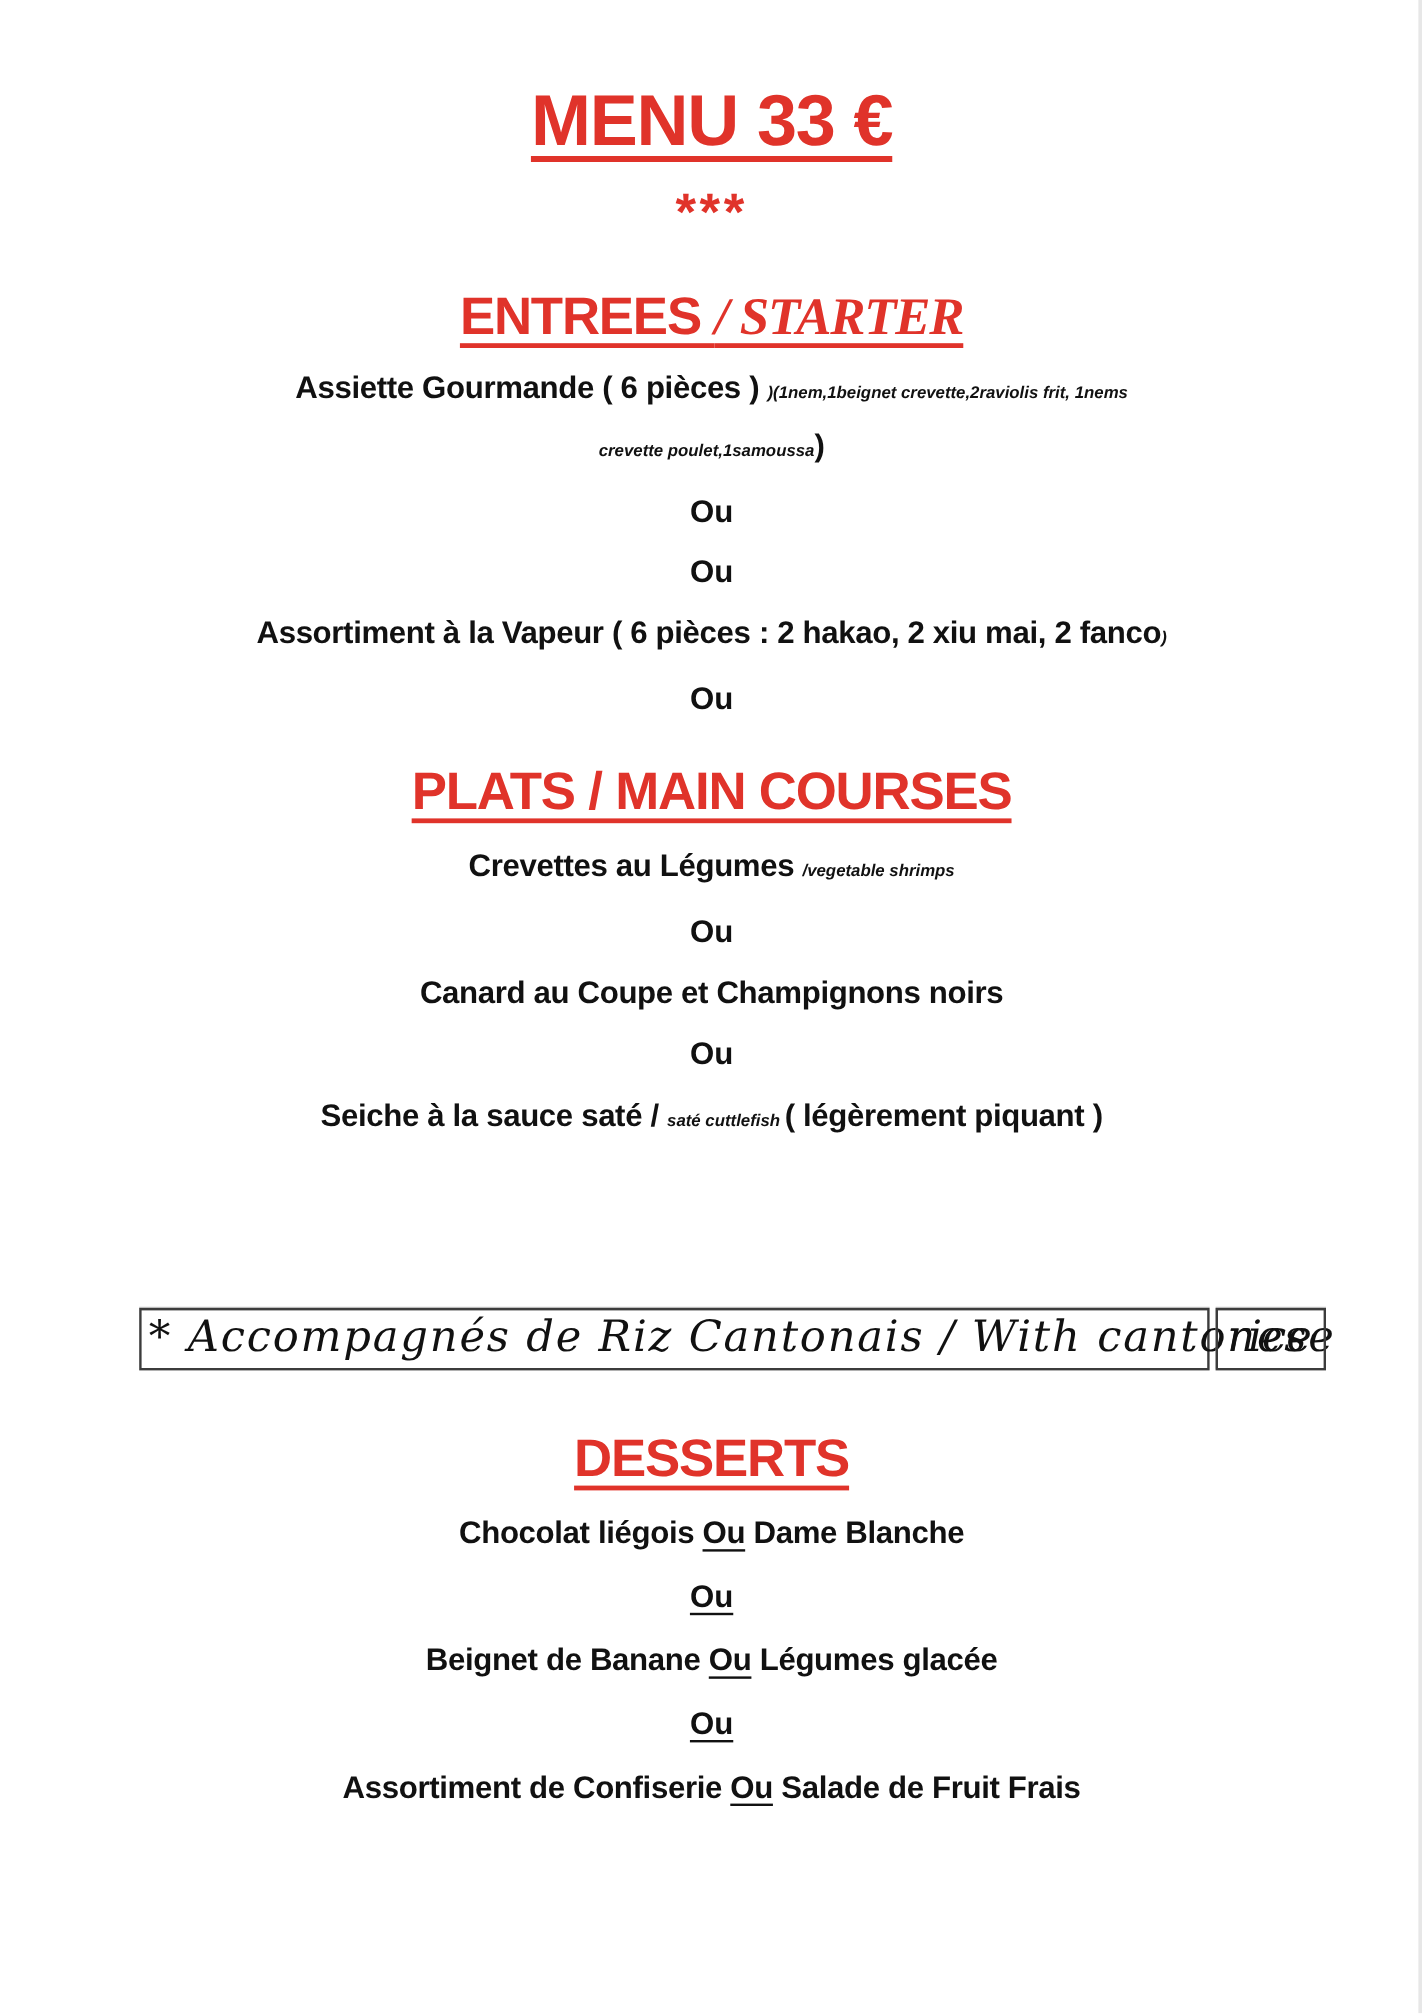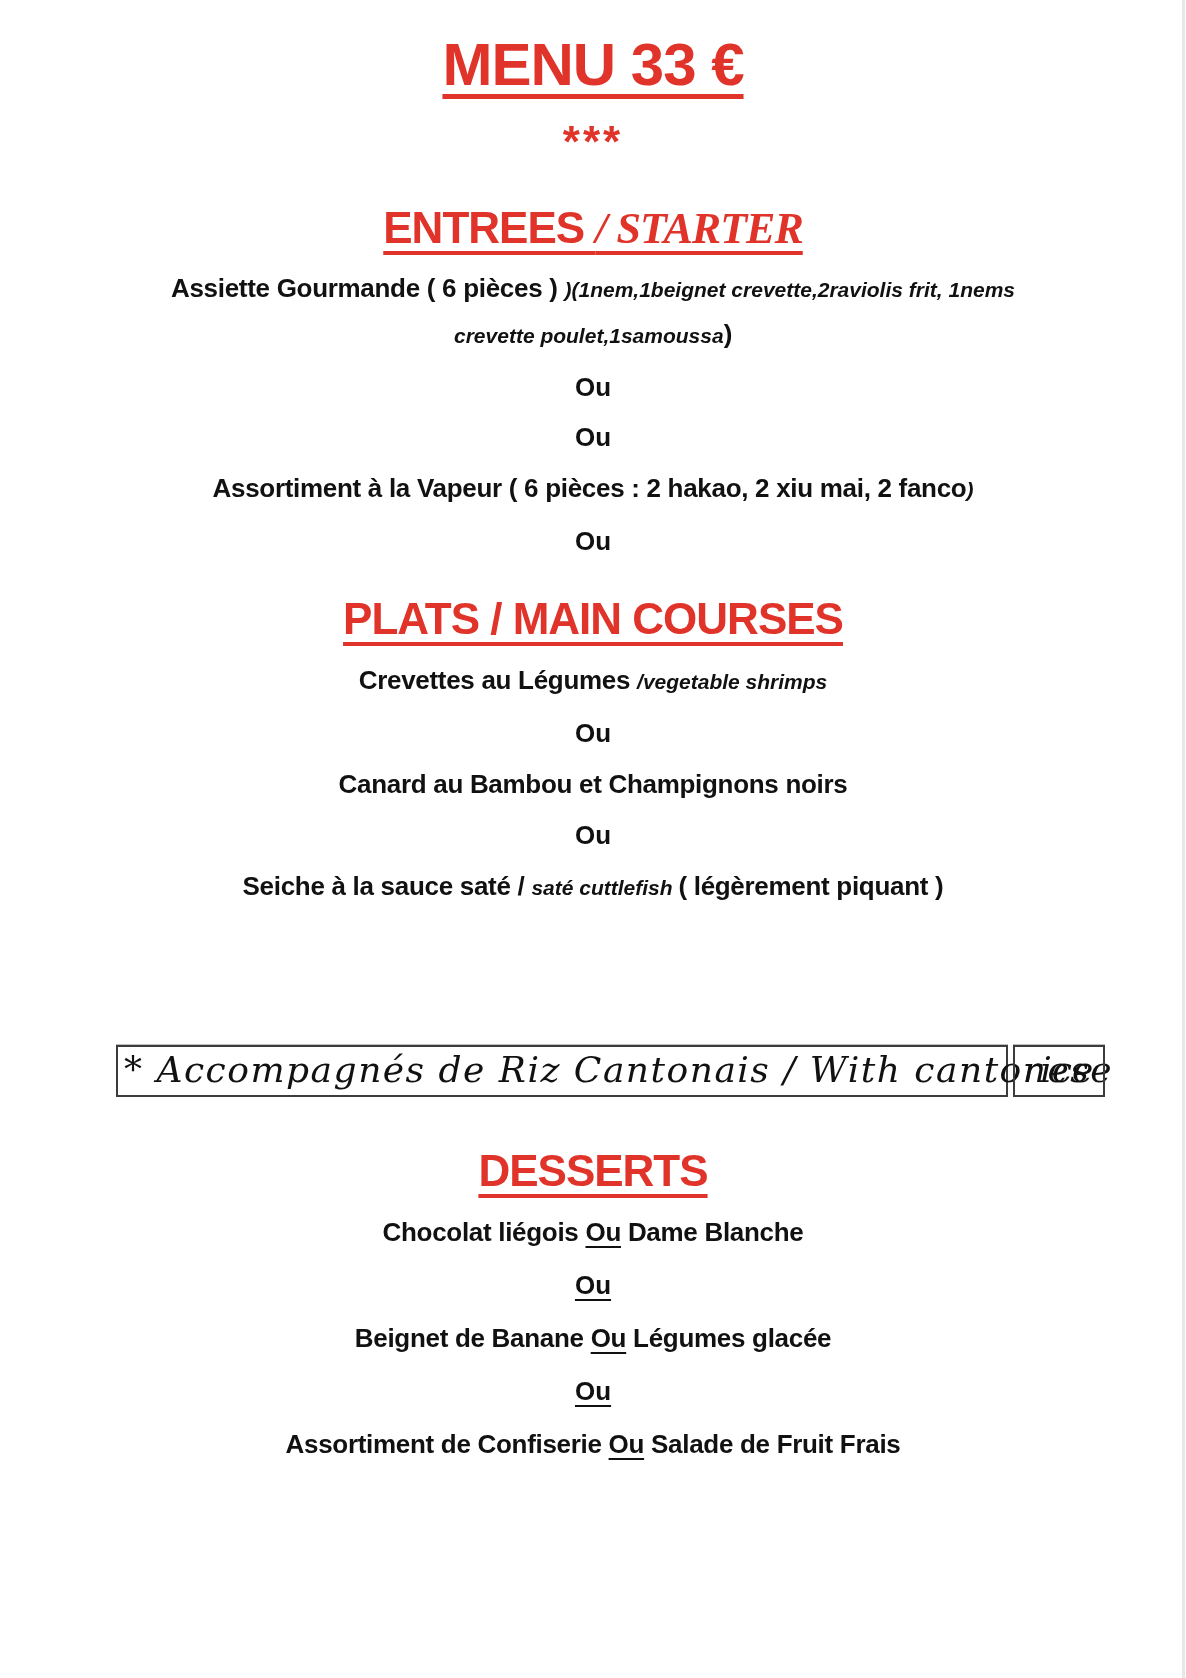--- a/index.html
+++ b/index.html
@@ -14,21 +14,21 @@
     text-align: center;
   }
   .page-edge {
     position: absolute;
     top: 0;
     right: 1px;
     width: 3px;
     height: 100%;
     background: #e7e7e7;
   }
-  .content { padding-top: 30px; }
+  .content { padding-top: 30px; margin-top: 36px; }
 
   .menu-title {
     color: #e0332a;
     font-size: 60px;
     font-weight: bold;
     line-height: 70px;
     letter-spacing: -1px;
     text-decoration: underline;
     text-decoration-thickness: 5px;
     text-underline-offset: 9px;
@@ -57,21 +57,21 @@
   .it { font-style: italic; font-family: Liberation Serif, serif; }
 
   .item {
     font-size: 26px;
     font-weight: bold;
     line-height: 34px;
     letter-spacing: -0.3px;
     margin-top: 18px;
   }
   .item .sub {
-    font-size: 21px;
+    font-size: 14px;
     font-style: italic;
     letter-spacing: 0;
   }
   .ou {
     font-size: 26px;
     font-weight: bold;
     line-height: 32px;
     margin-top: 18px;
   }
   .ou-u, .inline-ou {
@@ -129,21 +129,21 @@
 
     <div class="ou">Ou</div>
 
 
     <div class="section-heading heading-plats">PLATS / MAIN COURSES</div>
 
     <div class="item first-under-heading"><span>Crevettes au Légumes </span><span class="sub">/vegetable shrimps</span></div>
 
     <div class="ou">Ou</div>
 
-    <div class="item">Canard au Bambou et Champignons noirs</div>
+    <div class="item">Canard au Coupe et Champignons noirs</div>
 
     <div class="ou">Ou</div>
 
     <div class="item"><span>Seiche à la sauce saté / </span><span class="sub">saté cuttlefish </span><span>( légèrement piquant )</span></div>
 
     <div class="note-row">
       <div class="note-box note-main">* Accompagnés de Riz Cantonais / With cantonese</div>
       <div class="note-box note-tail">rice</div>
     </div>
 

